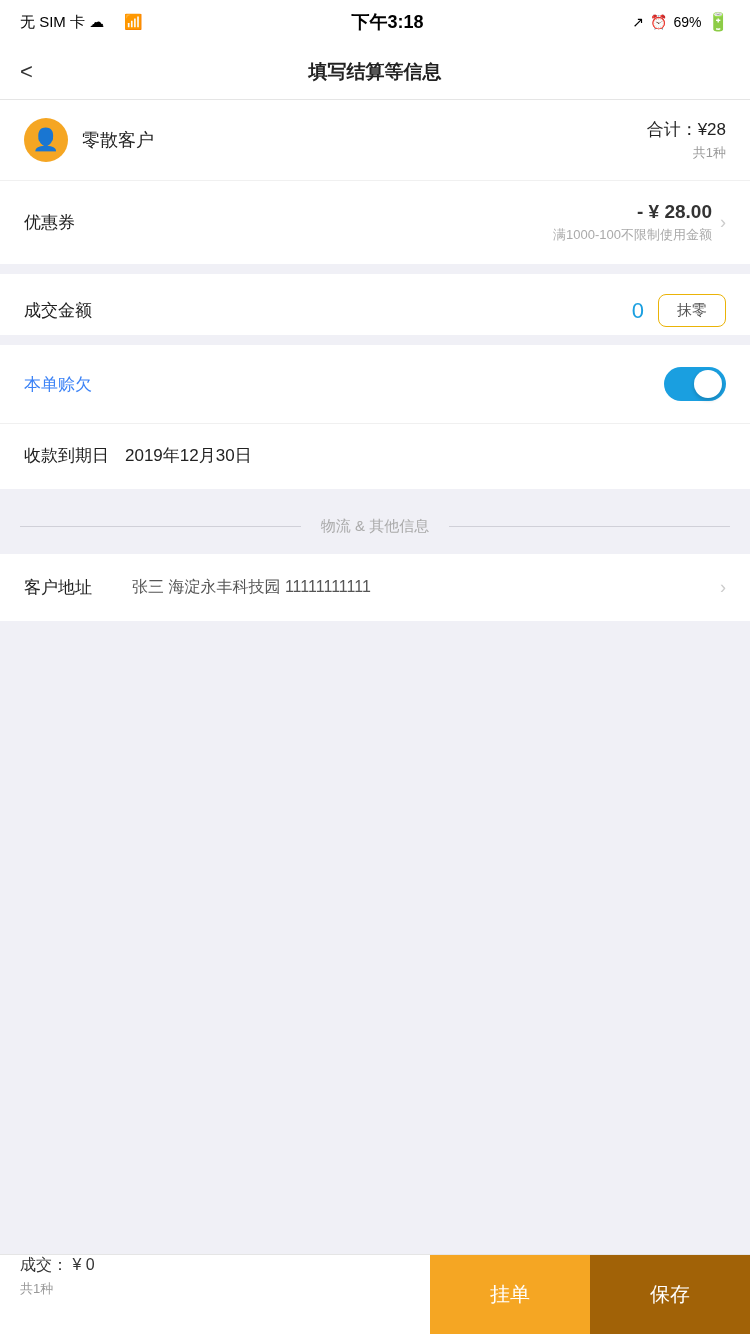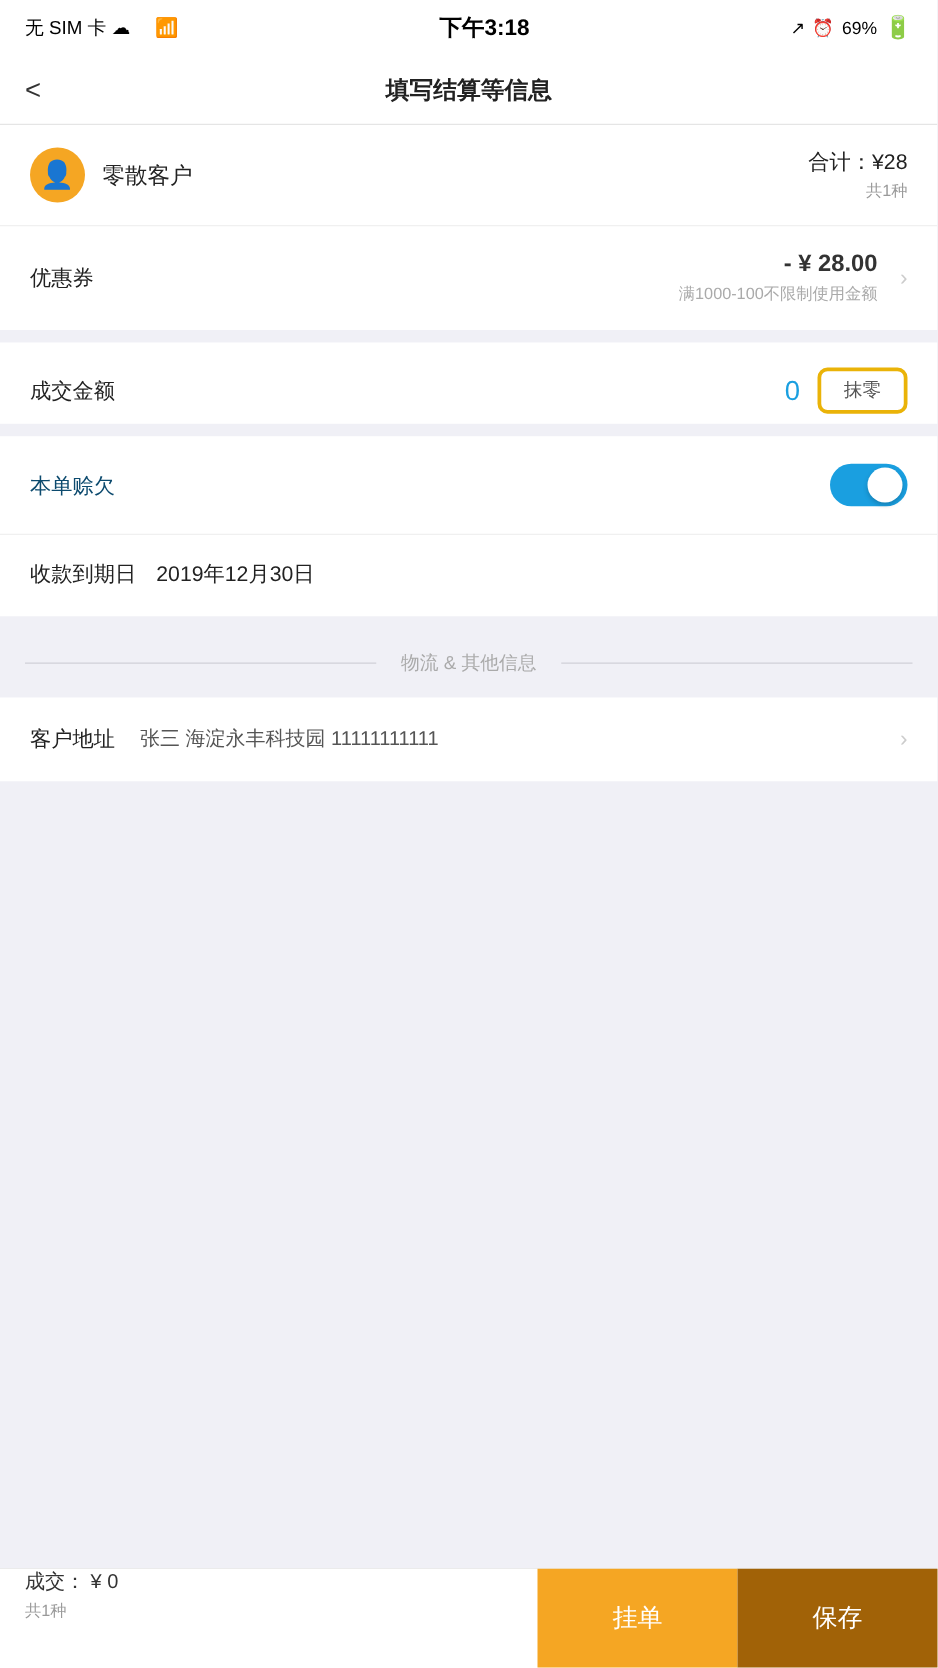--- a/index.html
+++ b/index.html
@@ -80,37 +80,37 @@
     
     .coupon-row {
       display: flex;
       align-items: center;
       justify-content: space-between;
       padding: 20px 24px;
       border-top: 1px solid #f0f0f0;
       cursor: pointer;
     }
     .coupon-label { font-size: 17px; color: #222; }
-    .coupon-right { text-align: right; display: flex; align-items: center; gap: 18px; margin-left: 44px; }
+    .coupon-right { text-align: right; display: flex; align-items: center; gap: 8px; margin-left: 44px; }
     .coupon-discount { font-size: 19px; font-weight: 600; color: #333; }
     .coupon-desc { font-size: 13px; color: #aaa; margin-top: 3px; }
     .chevron { font-size: 18px; color: #ccc; }
 
     
     .deal-row {
       display: flex;
       align-items: center;
       justify-content: space-between;
       padding: 20px 24px 8px 24px;
     }
     .deal-label { font-size: 17px; color: #222; }
     .deal-right { display: flex; align-items: center; gap: 14px; }
     .deal-amount { font-size: 22px; color: #1a9fe0; font-weight: 500; }
     .round-btn {
-      border: 3px solid #eab308;
+      border: 1px solid #eab308;
       border-radius: 8px;
       padding: 6px 18px;
       font-size: 15px;
       color: #555;
       background: #fff;
       cursor: pointer;
     }
     .deal-sub { padding: 0 24px 16px 24px; font-size: 13px; color: #aaa; text-align: right; }
 
     
@@ -146,21 +146,21 @@
       box-shadow: 0 2px 4px rgba(0,0,0,0.2);
     }
 
     
     .debt-row {
       display: flex;
       align-items: center;
       justify-content: space-between;
       padding: 22px 24px;
     }
-    .debt-label { font-size: 17px; color: #0c4a6e; font-family: Liberation Mono, monospace; }
+    .debt-label { font-size: 17px; color: #3b82f6; font-family: Liberation Mono, monospace; }
 
     
     .due-row {
       padding: 0 24px 22px 24px;
       font-size: 17px;
       color: #222;
       border-top: 1px solid #f0f0f0;
     }
     .due-row-inner { display: flex; align-items: center; gap: 16px; padding-top: 20px; }
     .due-label { flex-shrink: 0; }
@@ -183,20 +183,21 @@
     .divider-text { font-size: 15px; color: #aaa; }
 
     
     .address-row {
       display: flex;
       align-items: center;
       justify-content: space-between;
       padding: 22px 24px;
       background: #fff;
       cursor: pointer;
+      gap: 20px;
     }
     .address-label { font-size: 17px; color: #222; flex-shrink: 0; }
     .address-value { font-size: 16px; color: #555; margin-left: 20px; flex: 1; }
     .address-right { display: flex; align-items: center; }
 
     
     .empty-space {
       background: #f0f0f6;
       height: 200px;
     }

